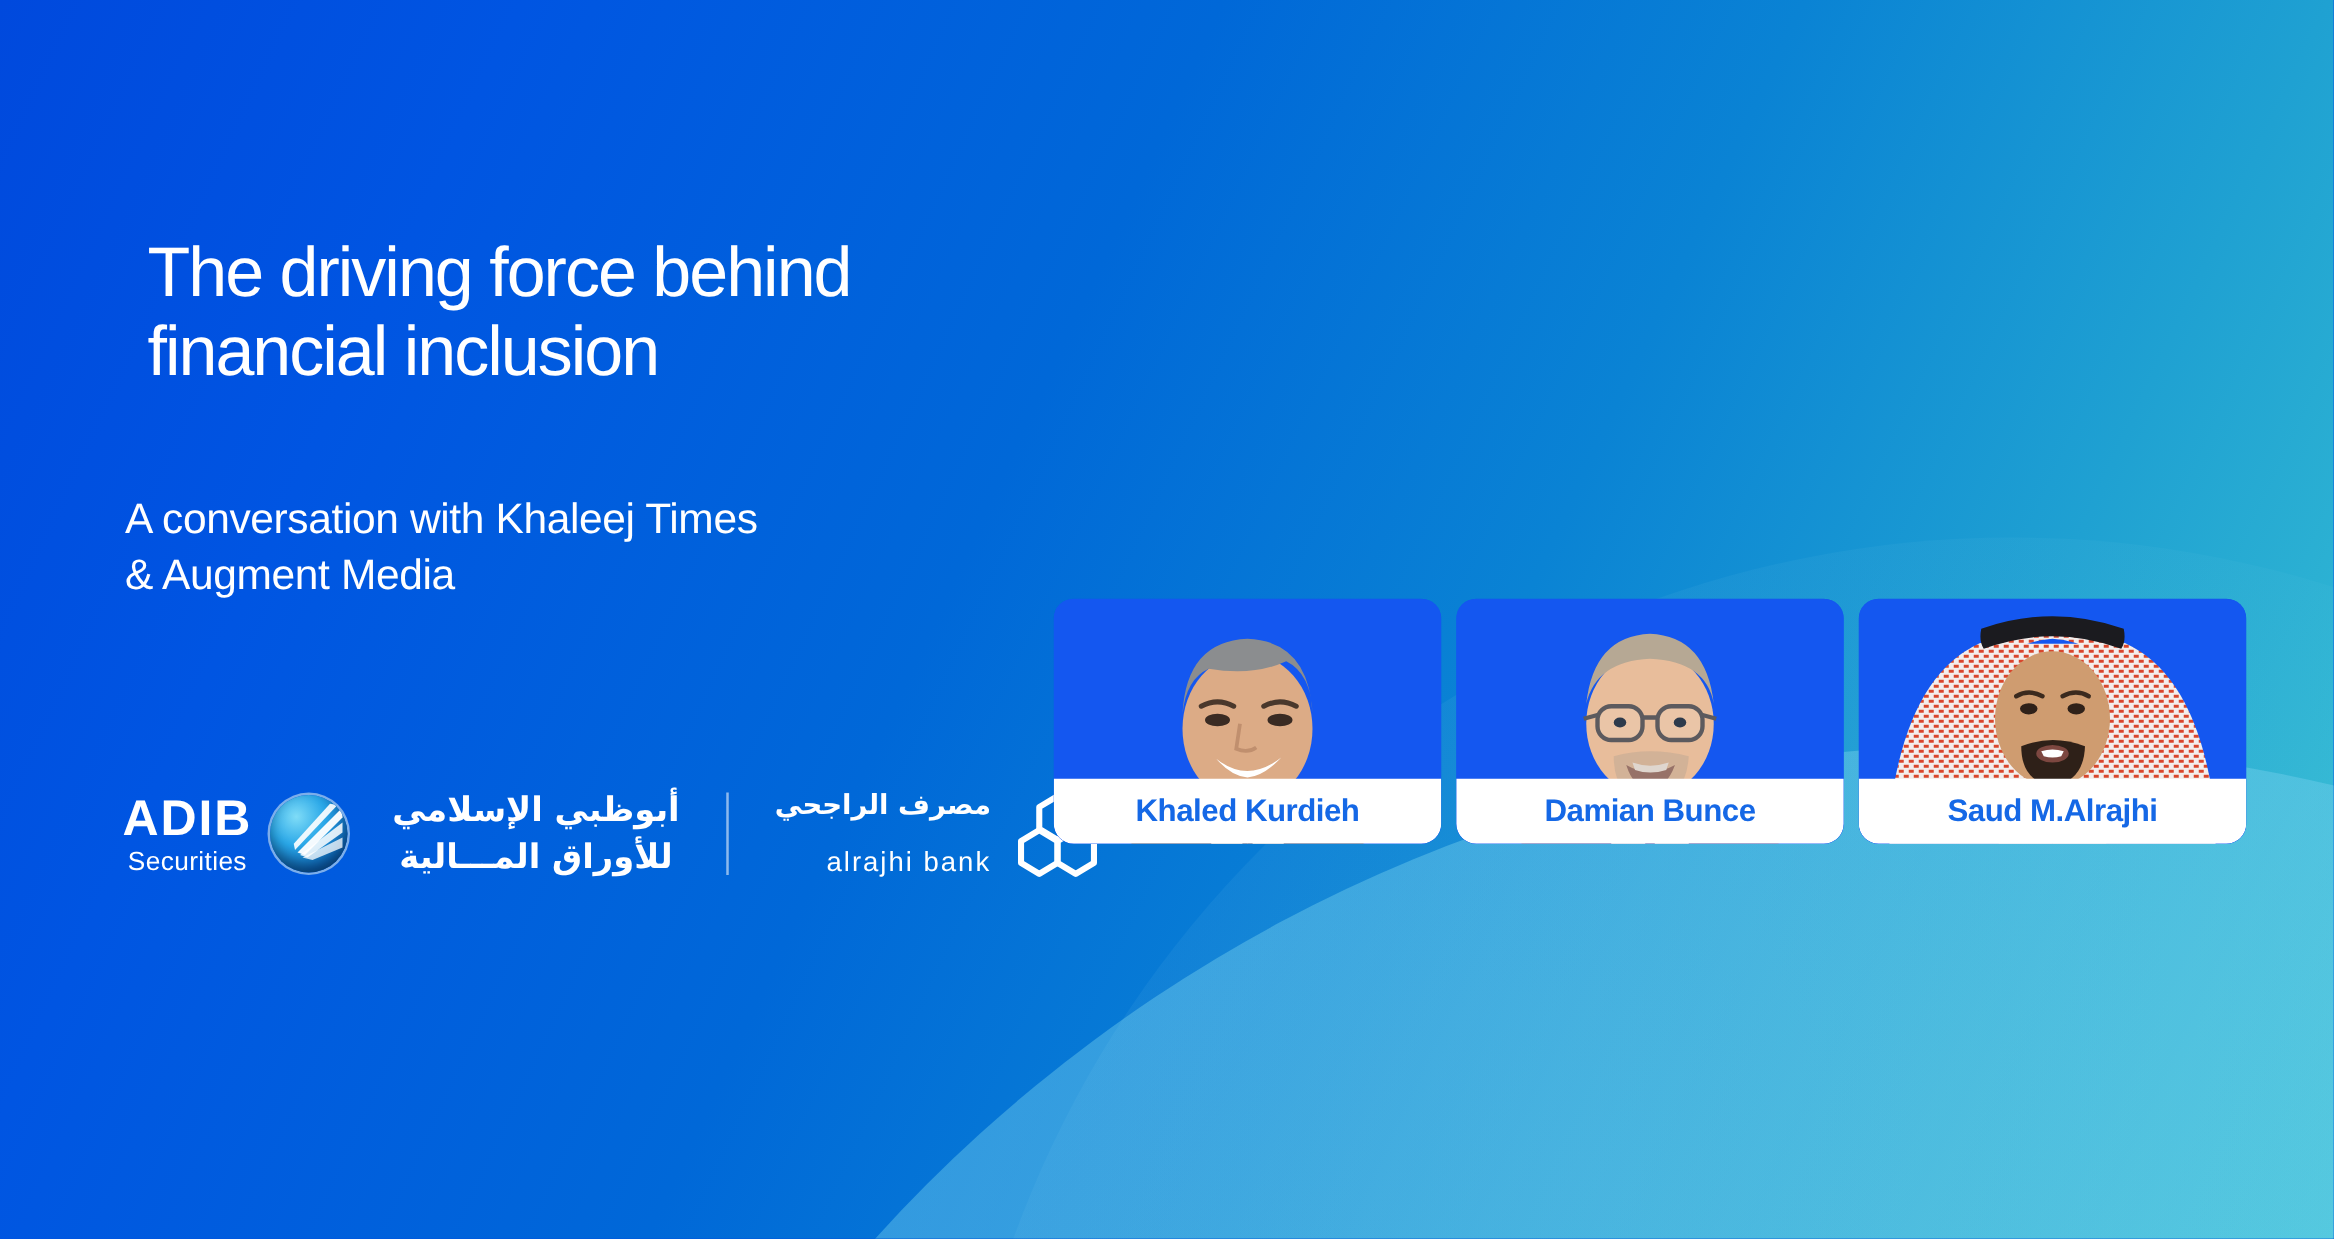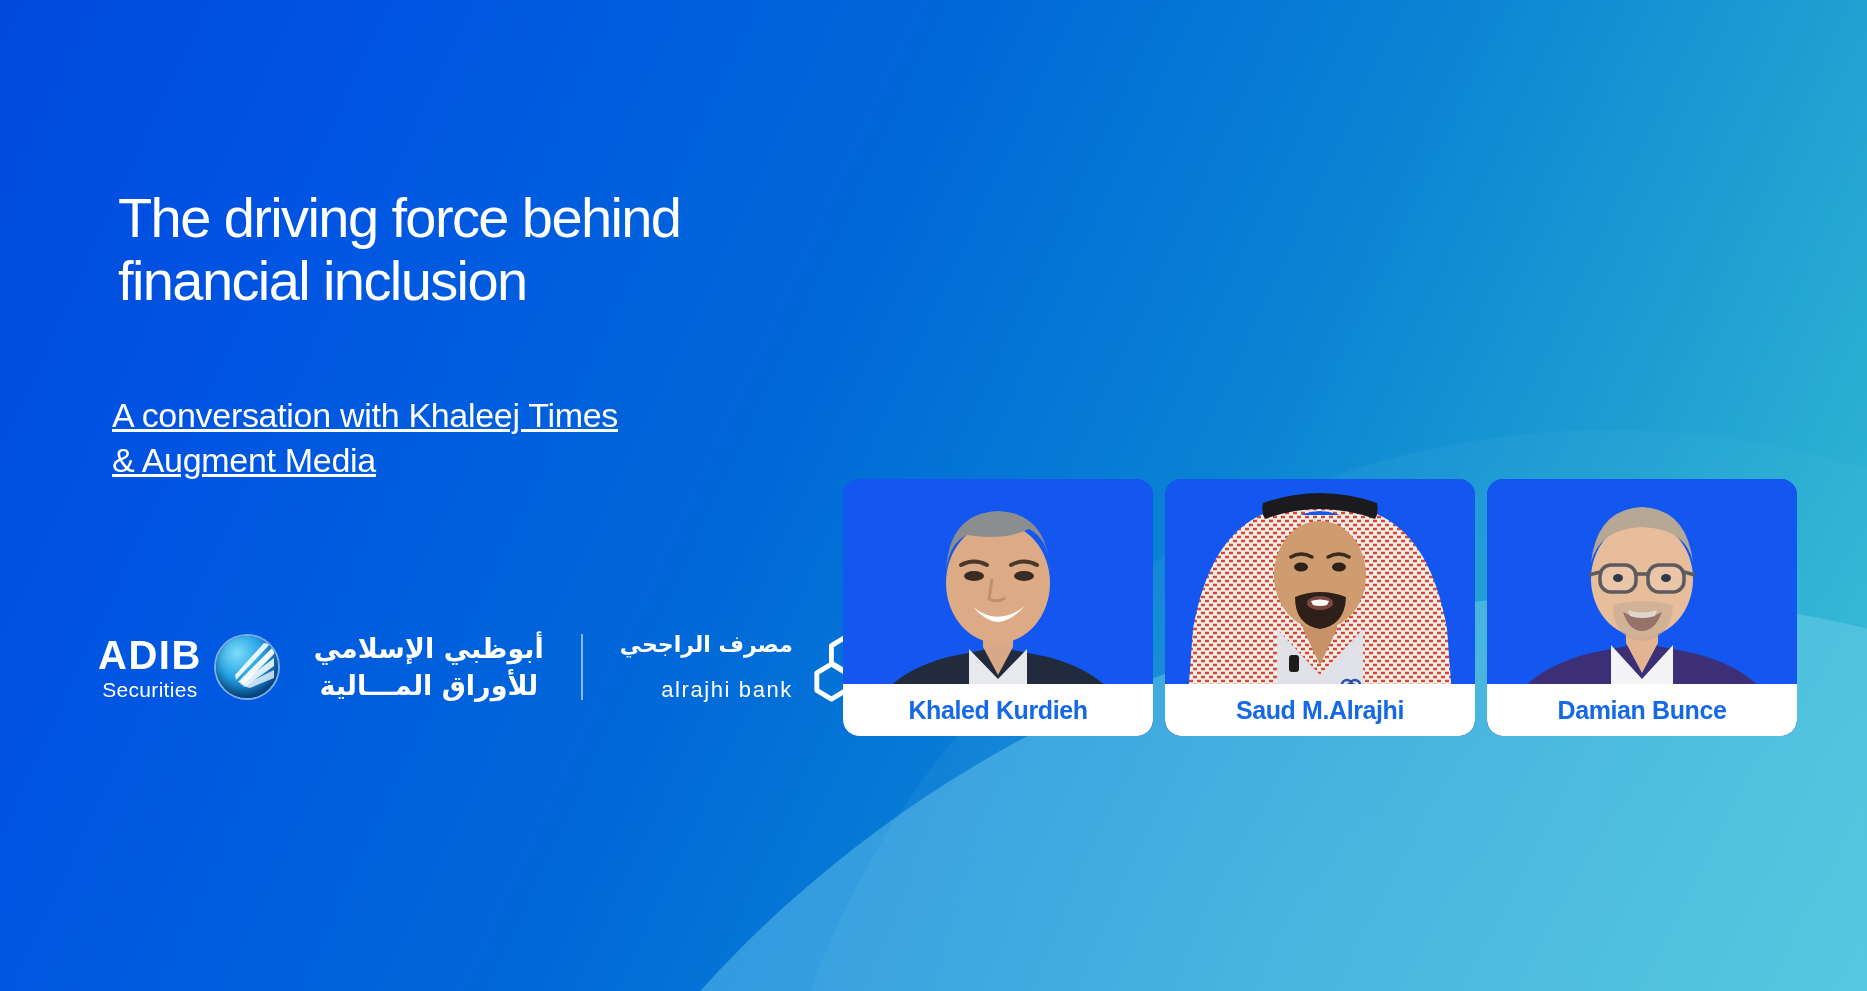--- a/index.html
+++ b/index.html
@@ -31,21 +31,21 @@
   }
 
   
   .left{position:absolute;left:100px;top:168px;width:960px;}
   .headline{
     color:#ffffff;font-size:56px;line-height:1.13;font-weight:400;
     letter-spacing:-1.6px;margin:18px;white-space:pre-line;
   }
   .subtitle{
     color:#ffffff;font-size:34px;line-height:1.33;font-weight:400;
-    letter-spacing:-0.3px;margin:12px;padding-top:62px;white-space:pre-line;text-decoration:underline;
+    letter-spacing:-0.3px;margin:0;padding-top:62px;white-space:pre-line;
   }
 
   
   .logos{position:absolute;left:98px;top:630px;display:flex;align-items:center;gap:11px;}
   .adib{display:flex;align-items:center;}
   .adib-word{display:flex;flex-direction:column;align-items:center;line-height:1;}
   .adib-word .a1{color:#fff;font-size:40px;font-weight:700;letter-spacing:1.5px;}
   .adib-word .a2{color:#fff;font-size:21px;font-weight:400;letter-spacing:.3px;margin-top:4px;}
   .adib-mark{
     width:62px;height:62px;border-radius:50%;margin:0 14px;position:relative;
@@ -61,21 +61,21 @@
   .divider{width:2px;height:66px;background:rgba(255,255,255,.55);margin:0 26px;}
   .rajhi{display:flex;align-items:center;text-align:right;}
   .rajhi-text{display:flex;flex-direction:column;align-items:flex-end;line-height:1;}
   .rajhi-ar{color:#fff;font-size:22px;font-family:"DejaVu Sans",sans-serif;direction:rtl;font-weight:600;}
   .rajhi-en{color:#fff;font-size:22px;font-weight:400;letter-spacing:1.6px;margin-top:23px;}
   .rajhi-mark{width:70px;height:70px;margin-left:18px;}
 
   
   .cards{position:absolute;left:843px;top:479px;display:flex;gap:12px;}
   .card{
-    width:310px;height:257px;border-radius:16px;overflow:hidden;position:relative;
+    width:310px;height:196px;border-radius:16px;overflow:hidden;position:relative;
     background:#1457f0;display:flex;flex-direction:column;justify-content:flex-end;
   }
   .portrait{position:absolute;left:0;right:0;top:0;bottom:0;}
   .nameplate{
     position:relative;z-index:3;margin:0 0 0 0;background:#ffffff;border-radius:0 0 16px 16px;
     height:52px;display:flex;align-items:center;justify-content:center;
   }
   .nameplate span{
     color:#1568e6;font-size:25px;font-weight:700;letter-spacing:-0.4px;white-space:nowrap;
   }
@@ -150,20 +150,52 @@
           <path d="M118 86 Q131 79 144 86" stroke="#4a382c" stroke-width="4" fill="none" stroke-linecap="round"></path>
           <path d="M168 86 Q181 79 194 86" stroke="#4a382c" stroke-width="4" fill="none" stroke-linecap="round"></path>
           <path d="M130 128 Q155 148 182 127 Q168 142 155 143 Q142 142 130 128 Z" fill="#ffffff"></path>
           <path d="M149 100 L146 120 Q155 124 162 119" stroke="#c08f6e" stroke-width="3" fill="none"></path>
           <path d="M96 214 L128 257 L118 257 L88 222 Z" fill="#1a2132"></path>
           <path d="M214 214 L182 257 L192 257 L222 222 Z" fill="#1a2132"></path>
         </g>
       </svg>
       <div class="nameplate">
         <span>Khaled Kurdieh</span>
+      </div>
+    </div>
+
+    <div class="card">
+      <svg class="portrait" viewBox="0 0 310 257" preserveAspectRatio="xMidYMid slice">
+        <rect width="310" height="257" fill="#1457f0"></rect>
+        <g>
+          <path d="M34 257 L34 212 Q56 186 104 174 L155 164 L206 174 Q254 186 276 212 L276 257 Z" fill="#3c2f78"></path>
+          <path d="M124 166 L155 200 L186 166 L186 257 L124 257 Z" fill="#f4f4f6"></path>
+          <path d="M139 164 L155 194 L171 164 L171 146 L139 146 Z" fill="#e3b492"></path>
+          <ellipse cx="155" cy="100" rx="51" ry="58" fill="#e8bd9b"></ellipse>
+          <path d="M104 84 Q110 30 155 28 Q200 30 206 84 Q200 50 155 48 Q112 50 104 84 Z" fill="#b6a894"></path>
+          <g stroke="#5c5a5e" stroke-width="3.5" fill="rgba(255,255,255,0.12)">
+            <rect x="113" y="86" width="36" height="27" rx="11"></rect>
+            <rect x="161" y="86" width="36" height="27" rx="11"></rect>
+            <path d="M149 95 L161 95"></path>
+            <path d="M113 93 L102 96"></path>
+            <path d="M197 93 L208 96"></path>
+          </g>
+          <ellipse cx="131" cy="99" rx="5" ry="4" fill="#2d3b4c"></ellipse>
+          <ellipse cx="179" cy="99" rx="5" ry="4" fill="#2d3b4c"></ellipse>
+          <path d="M136 133 Q155 144 175 133 Q168 152 155 152 Q142 152 136 133 Z" fill="#7c4a46"></path>
+          <path d="M141 131 Q155 136 170 131 L168 137 Q155 141 143 137 Z" fill="#ffffff"></path>
+          <path d="M126 126 Q155 118 186 126 Q184 160 155 162 Q126 160 126 126 Z" fill="#b7a593" opacity=".45"></path>
+          <rect x="176" y="206" width="11" height="19" rx="3" fill="#1c1c1c"></rect>
+          <path d="M90 210 L124 257 L112 257 L82 220 Z" fill="#2e2460"></path>
+          <path d="M220 210 L186 257 L198 257 L228 220 Z" fill="#2e2460"></path>
+          <path d="M206 232 Q226 222 236 236 Q240 250 230 257 L200 257 Z" fill="#e8bd9b"></path>
+        </g>
+      </svg>
+      <div class="nameplate">
+        <span>Damian Bunce</span>
       </div>
     </div>
 
     <div class="card">
       <svg class="portrait" viewBox="0 0 310 257" preserveAspectRatio="xMidYMid slice">
         <rect width="310" height="257" fill="#1457f0"></rect>
         <defs>
           <pattern id="ghutra" width="8" height="8" patternUnits="userSpaceOnUse">
             <rect width="8" height="8" fill="#f3eeec"></rect>
             <path d="M0 2 H4 M4 6 H8" stroke="#d9462c" stroke-width="2.4"></path>
@@ -187,46 +219,14 @@
           <circle cx="186" cy="212" r="7" fill="none" stroke="#2b4fa8" stroke-width="2.4"></circle>
           <circle cx="182" cy="206" r="5" fill="none" stroke="#2b4fa8" stroke-width="2.4"></circle>
           <circle cx="190" cy="206" r="5" fill="none" stroke="#2b4fa8" stroke-width="2.4"></circle>
         </g>
       </svg>
       <div class="nameplate">
         <span>Saud M.Alrajhi</span>
       </div>
     </div>
 
-    <div class="card">
-      <svg class="portrait" viewBox="0 0 310 257" preserveAspectRatio="xMidYMid slice">
-        <rect width="310" height="257" fill="#1457f0"></rect>
-        <g>
-          <path d="M34 257 L34 212 Q56 186 104 174 L155 164 L206 174 Q254 186 276 212 L276 257 Z" fill="#3c2f78"></path>
-          <path d="M124 166 L155 200 L186 166 L186 257 L124 257 Z" fill="#f4f4f6"></path>
-          <path d="M139 164 L155 194 L171 164 L171 146 L139 146 Z" fill="#e3b492"></path>
-          <ellipse cx="155" cy="100" rx="51" ry="58" fill="#e8bd9b"></ellipse>
-          <path d="M104 84 Q110 30 155 28 Q200 30 206 84 Q200 50 155 48 Q112 50 104 84 Z" fill="#b6a894"></path>
-          <g stroke="#5c5a5e" stroke-width="3.5" fill="rgba(255,255,255,0.12)">
-            <rect x="113" y="86" width="36" height="27" rx="11"></rect>
-            <rect x="161" y="86" width="36" height="27" rx="11"></rect>
-            <path d="M149 95 L161 95"></path>
-            <path d="M113 93 L102 96"></path>
-            <path d="M197 93 L208 96"></path>
-          </g>
-          <ellipse cx="131" cy="99" rx="5" ry="4" fill="#2d3b4c"></ellipse>
-          <ellipse cx="179" cy="99" rx="5" ry="4" fill="#2d3b4c"></ellipse>
-          <path d="M136 133 Q155 144 175 133 Q168 152 155 152 Q142 152 136 133 Z" fill="#7c4a46"></path>
-          <path d="M141 131 Q155 136 170 131 L168 137 Q155 141 143 137 Z" fill="#ffffff"></path>
-          <path d="M126 126 Q155 118 186 126 Q184 160 155 162 Q126 160 126 126 Z" fill="#b7a593" opacity=".45"></path>
-          <rect x="176" y="206" width="11" height="19" rx="3" fill="#1c1c1c"></rect>
-          <path d="M90 210 L124 257 L112 257 L82 220 Z" fill="#2e2460"></path>
-          <path d="M220 210 L186 257 L198 257 L228 220 Z" fill="#2e2460"></path>
-          <path d="M206 232 Q226 222 236 236 Q240 250 230 257 L200 257 Z" fill="#e8bd9b"></path>
-        </g>
-      </svg>
-      <div class="nameplate">
-        <span>Damian Bunce</span>
-      </div>
-    </div>
-
   </div>
 </div>
 
 </body></html>

